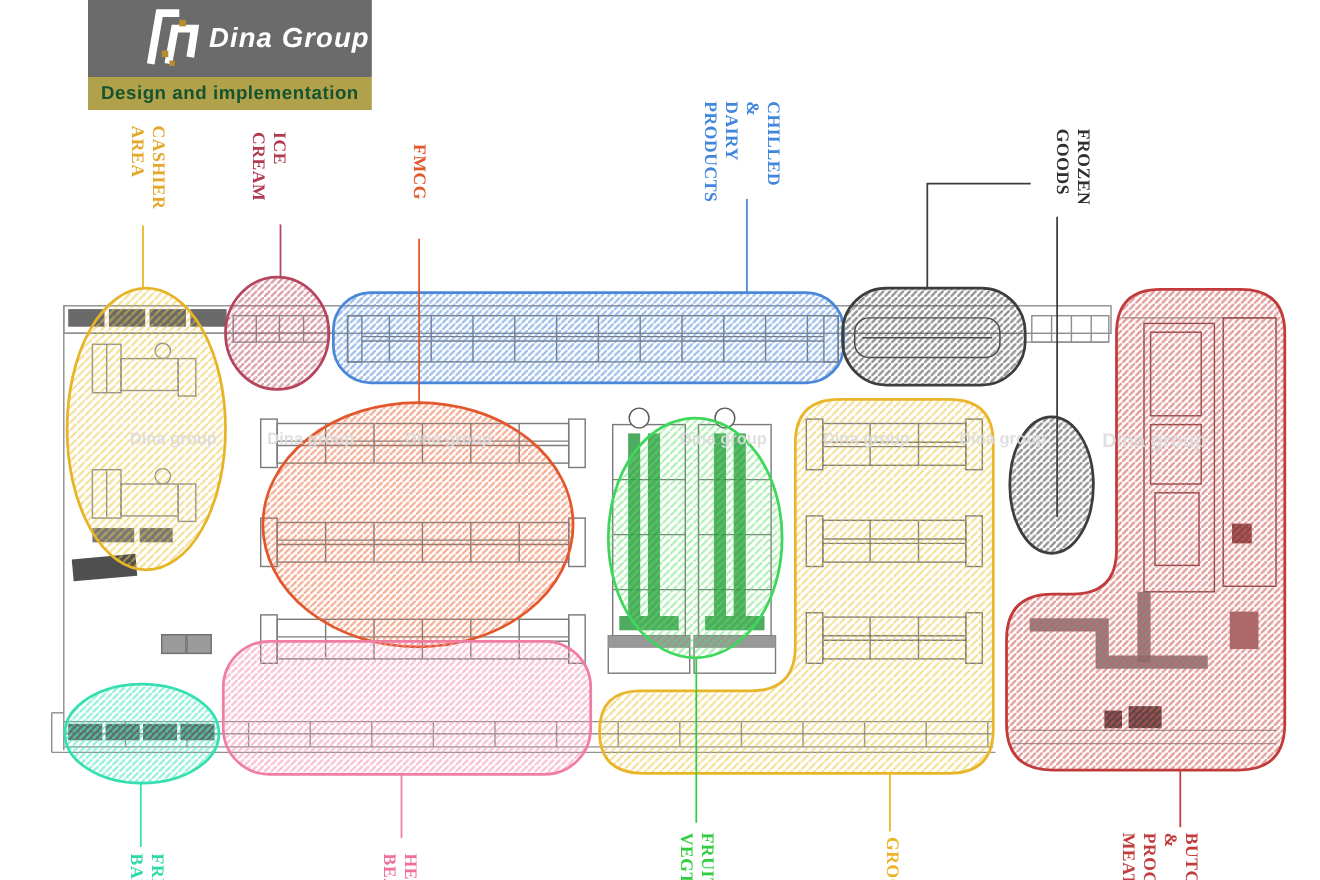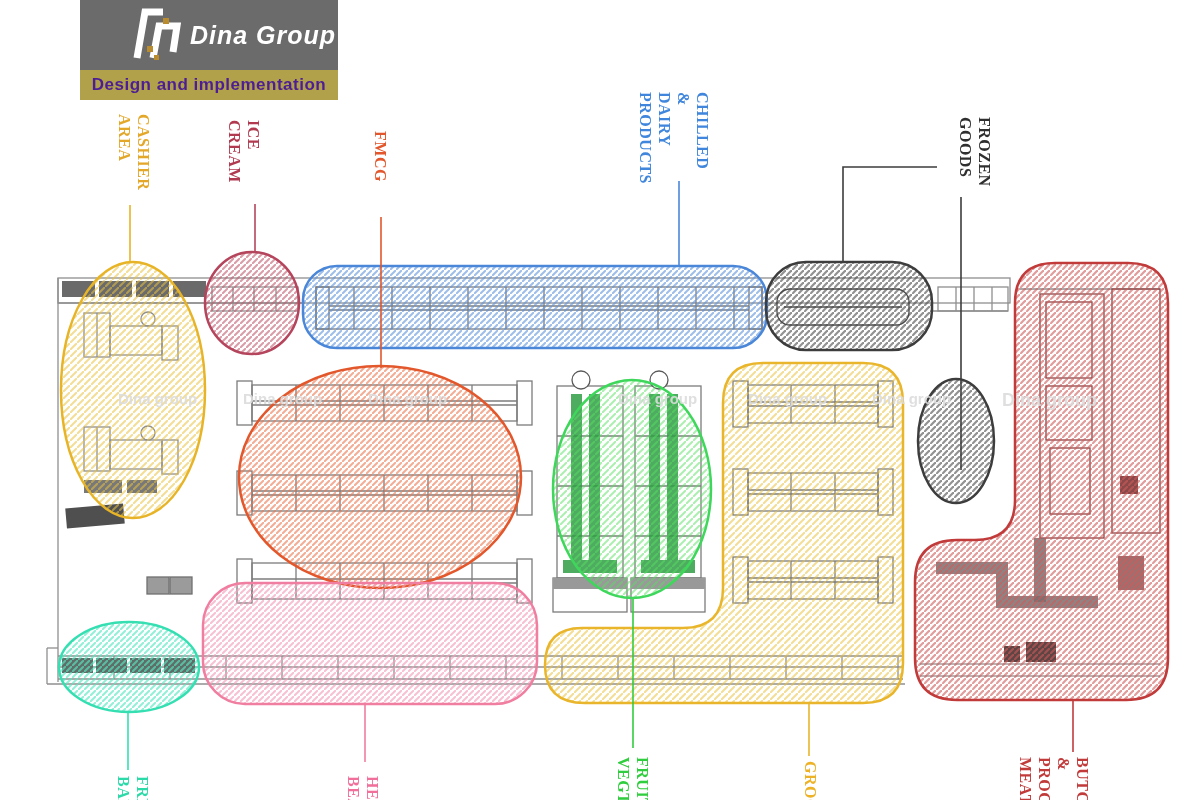--- a/index.html
+++ b/index.html
@@ -11,21 +11,21 @@
   .brand-box{
     position:absolute;left:80px;top:0;width:258px;height:70px;
     background:#6b6b6b;display:flex;align-items:center;
   }
   .brand-name{
     color:#ffffff;font-weight:bold;font-style:italic;font-size:25px;
     letter-spacing:1px;margin-left:6px;font-family:"Liberation Sans",sans-serif;
   }
   .brand-tagline{
     position:absolute;left:80px;top:70px;width:258px;height:30px;
-    background:#b1a14b;color:#4c1d95;font-size:17px;font-weight:bold;
+    background:#b1a14b;color:#14532d;font-size:17px;font-weight:bold;
     display:flex;align-items:center;justify-content:center;letter-spacing:.5px;
   }
   
   .zlabel{
     position:absolute;font-family:"Liberation Serif",serif;font-weight:bold;
     font-size:16px;line-height:19px;letter-spacing:.5px;white-space:pre;
     transform:rotate(90deg);transform-origin:0 0;
   }
   .lbl-cashier{color:#E3A82A}.lbl-ice{color:#B13A50}.lbl-fmcg{color:#E2572B}
   .lbl-chilled{color:#3F86DC}.lbl-frozen{color:#2F2F2F}.lbl-bakery{color:#2BD9A9}

